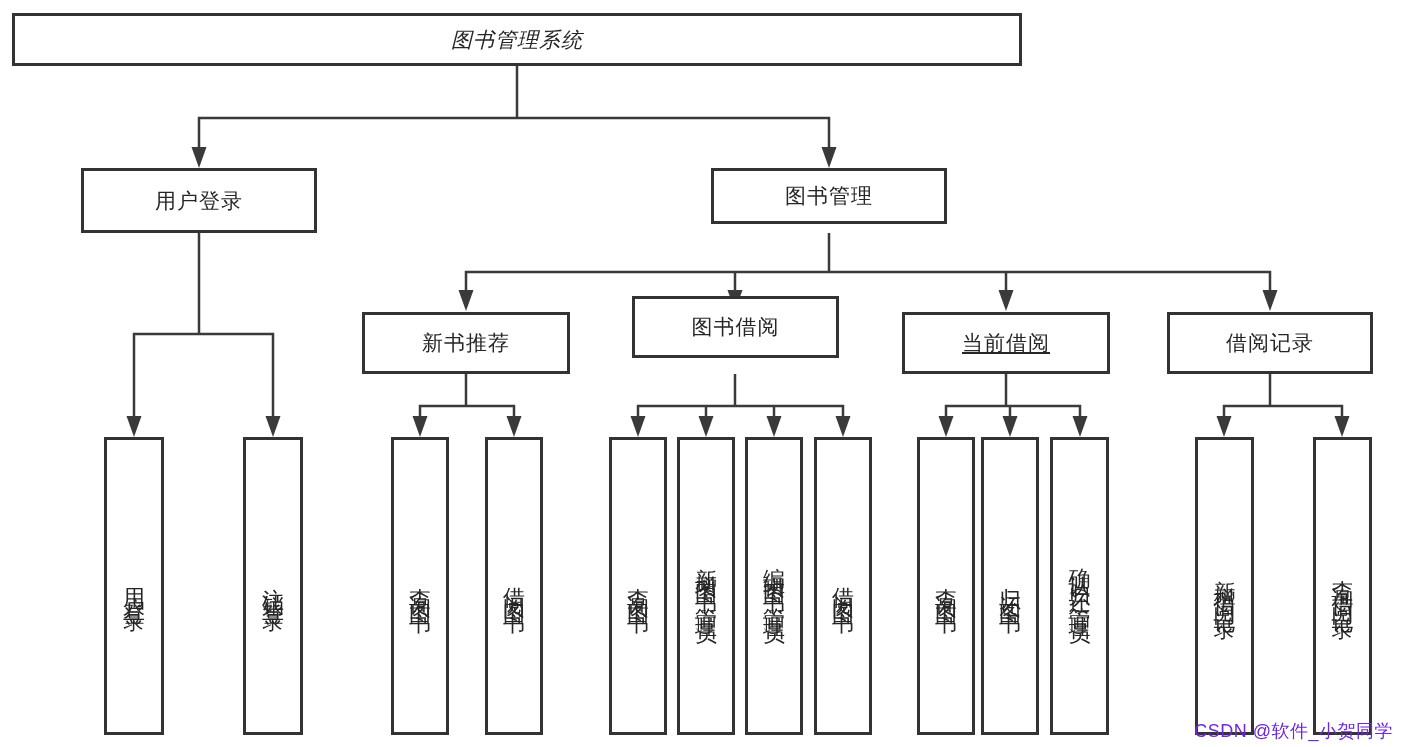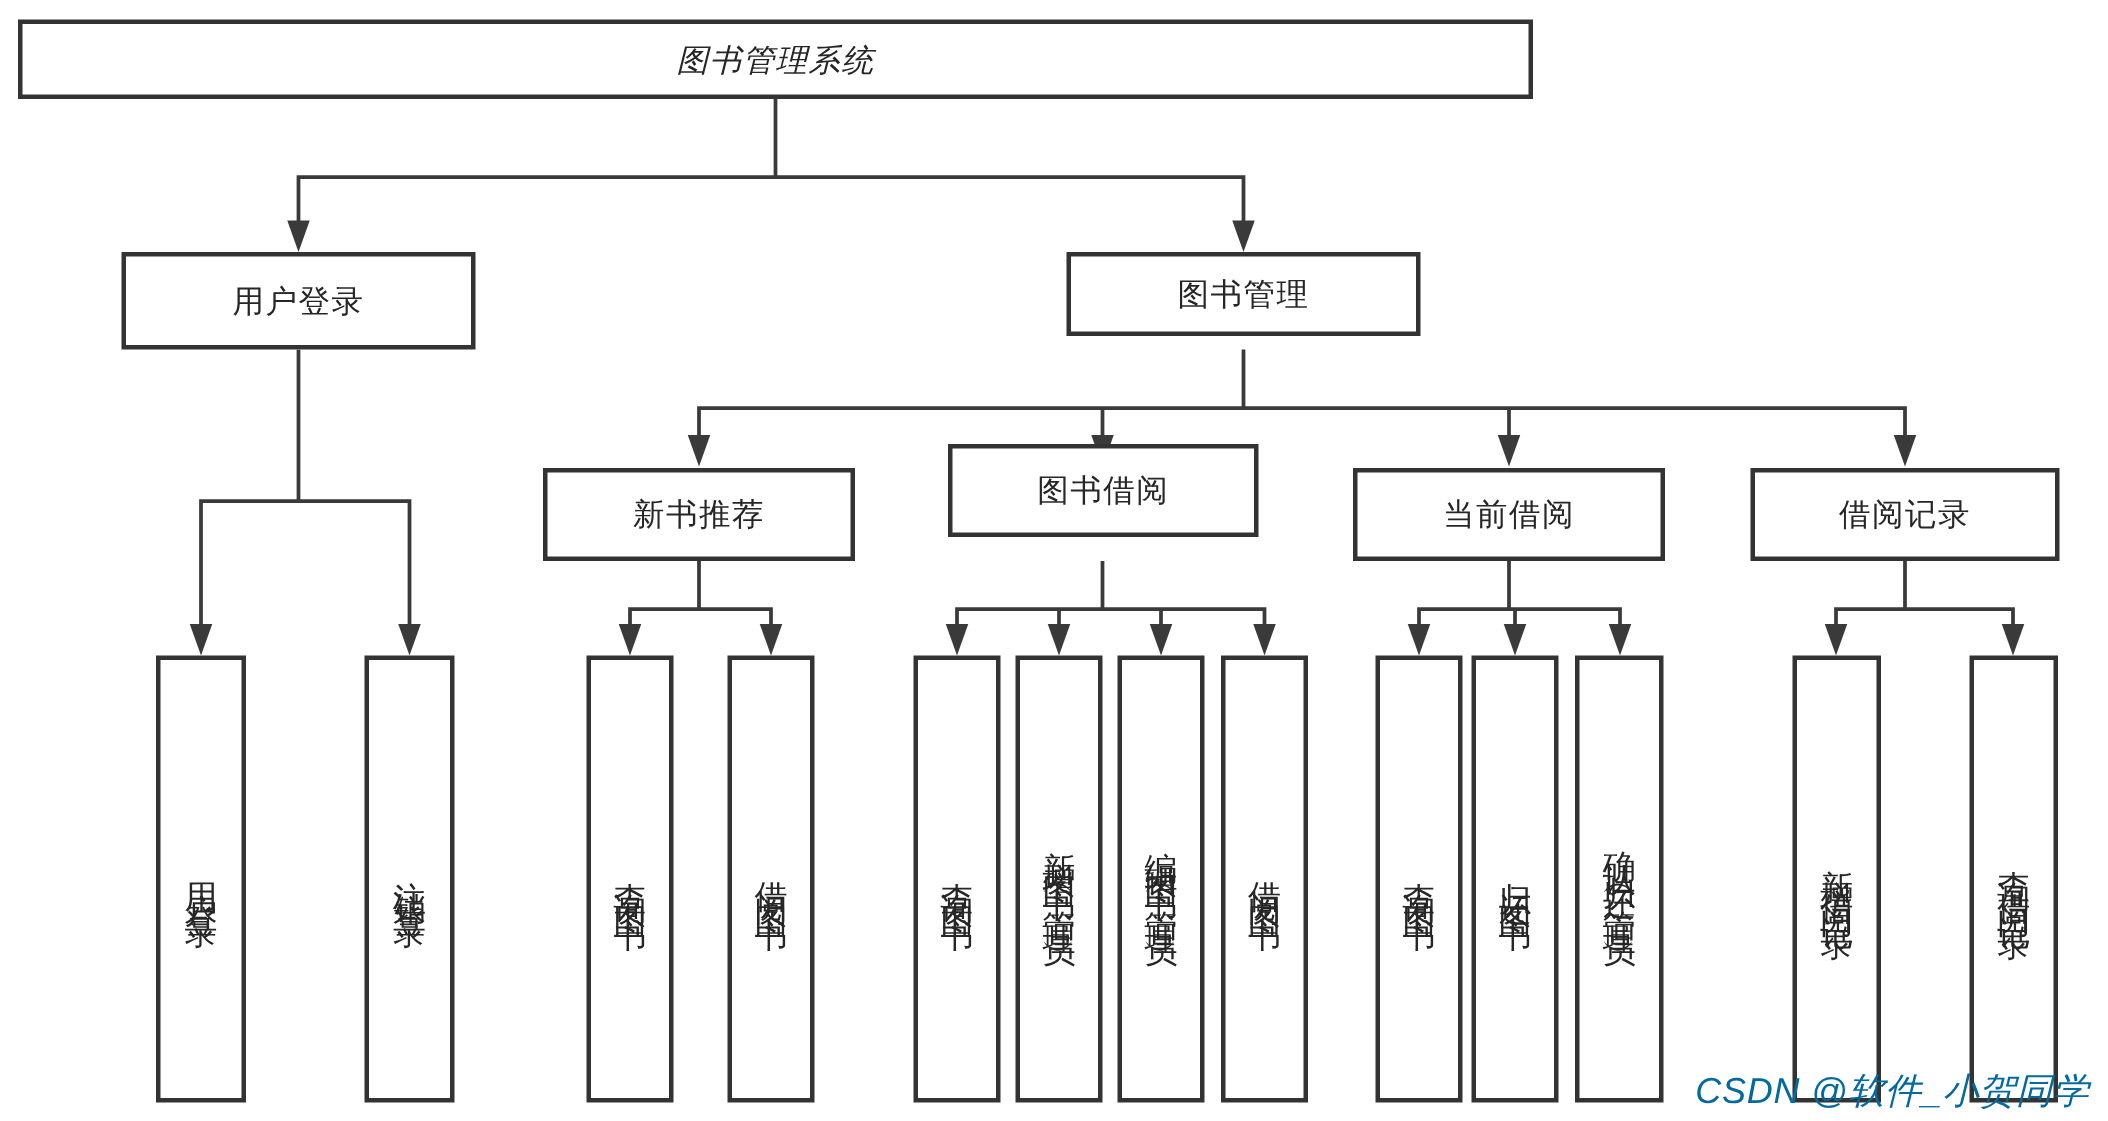--- a/index.html
+++ b/index.html
@@ -19,21 +19,21 @@
     border:3px solid #333333; background:#ffffff;
     display:flex; align-items:center; justify-content:center;
   }
   .vtext {
     writing-mode:vertical-rl; text-orientation:mixed;
     font-size:22px; color:#262626; letter-spacing:8px; line-height:1;
     white-space:nowrap;
   }
   .watermark {
     position:absolute; z-index:5; right:12px; bottom:4px;
-    font-size:24px; color:#0369a1; letter-spacing:0.5px; white-space:nowrap;font-style:italic;
+    font-size:18px; color:#6d28d9; letter-spacing:0.5px; white-space:nowrap;
   }
 </style>
 </head>
 <body>
 
 <div class="canvas">
 
   <svg class="wires" width="1405" height="747" viewBox="0 0 1405 747">
     <g stroke="#3a3a3a" stroke-width="2.5" fill="none">
 
@@ -81,21 +81,21 @@
     </g>
   </svg>
 
   <div class="hbox" style="left:12px; top:13px; width:1010px; height:53px;font-style:italic;">图书管理系统</div>
 
   <div class="hbox" style="left:81px; top:168px; width:236px; height:65px;">用户登录</div>
   <div class="hbox" style="left:711px; top:168px; width:236px; height:56px;">图书管理</div>
 
   <div class="hbox" style="left:362px; top:312px; width:208px; height:62px;">新书推荐</div>
   <div class="hbox" style="left:632px; top:296px; width:207px; height:62px;">图书借阅</div>
-  <div class="hbox" style="left:902px; top:312px; width:208px; height:62px;">当前借阅</div>
+  <div class="hbox" style="left:902px; top:312px; width:208px; height:62px;text-decoration:underline;">当前借阅</div>
   <div class="hbox" style="left:1167px; top:312px; width:206px; height:62px;">借阅记录</div>
 
   <div class="vbox" style="left:104px; top:437px; width:60px; height:298px;">
     <span class="vtext">用户登录</span>
   </div>
   <div class="vbox" style="left:243px; top:437px; width:60px; height:298px;">
     <span class="vtext">注销登录</span>
   </div>
 
   <div class="vbox" style="left:391px; top:437px; width:58px; height:298px;">

